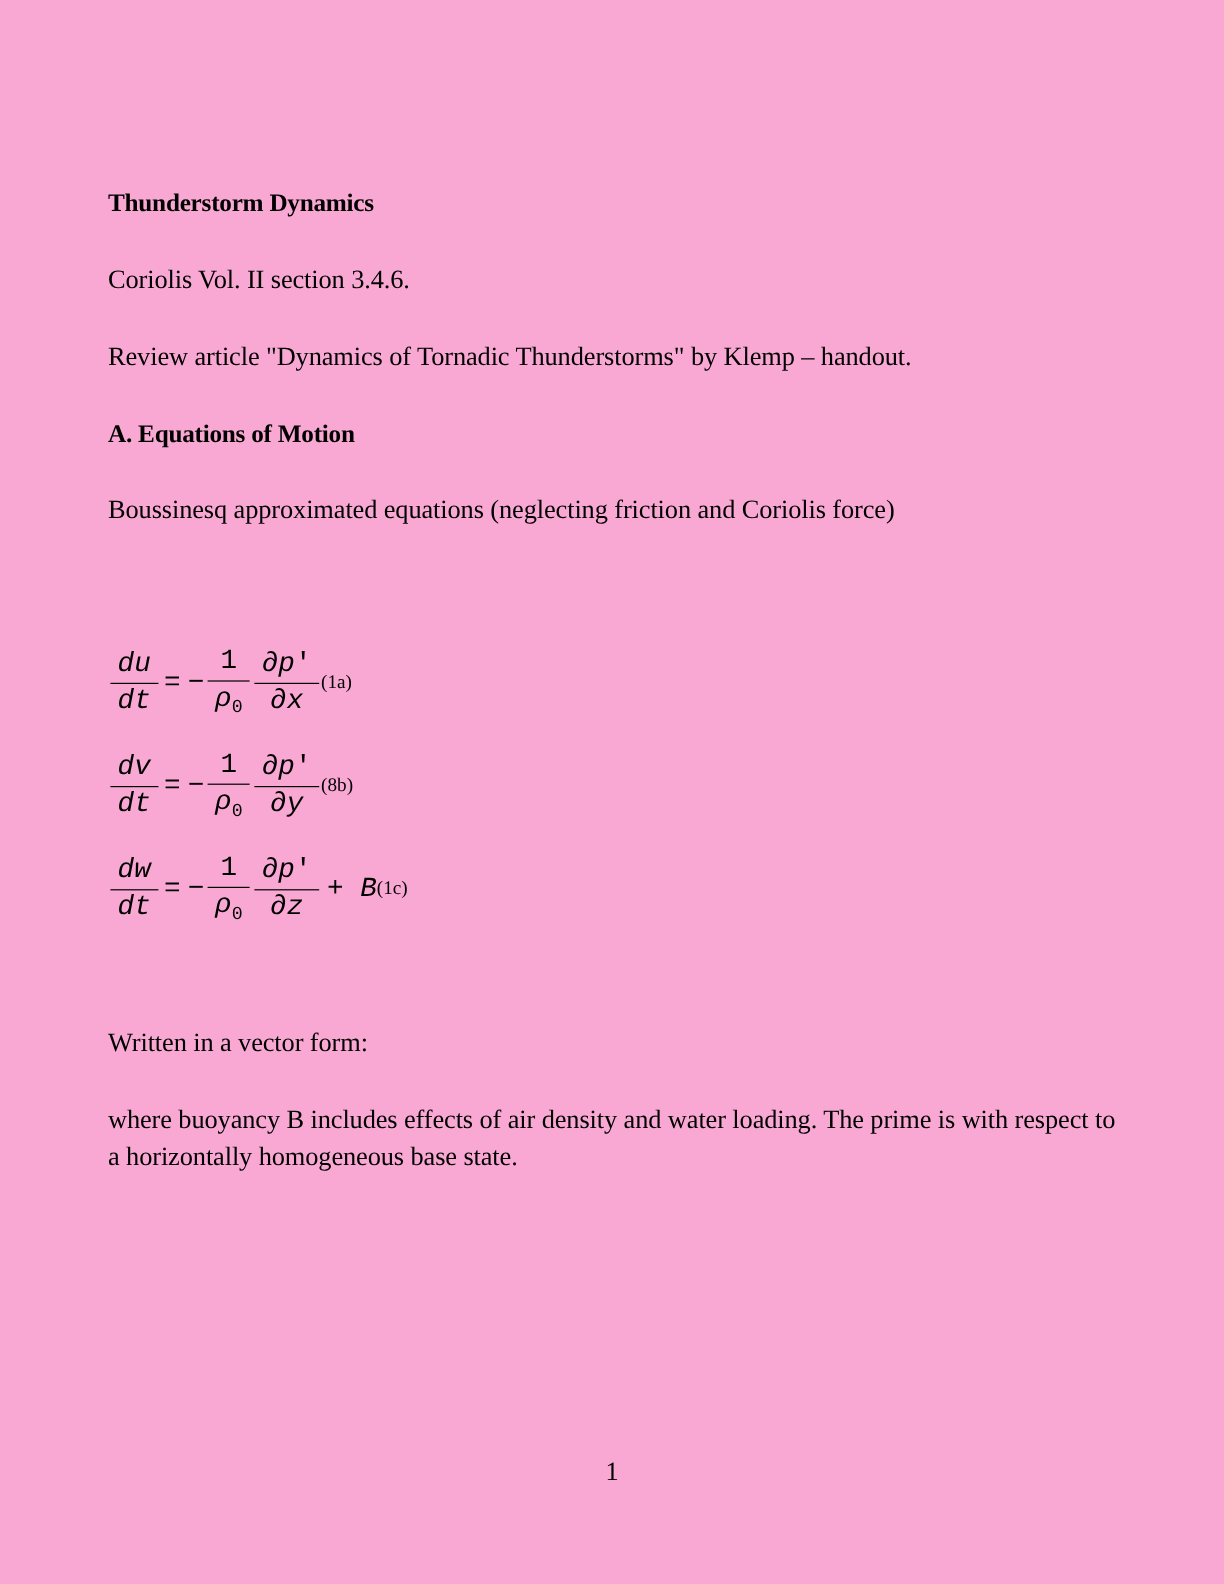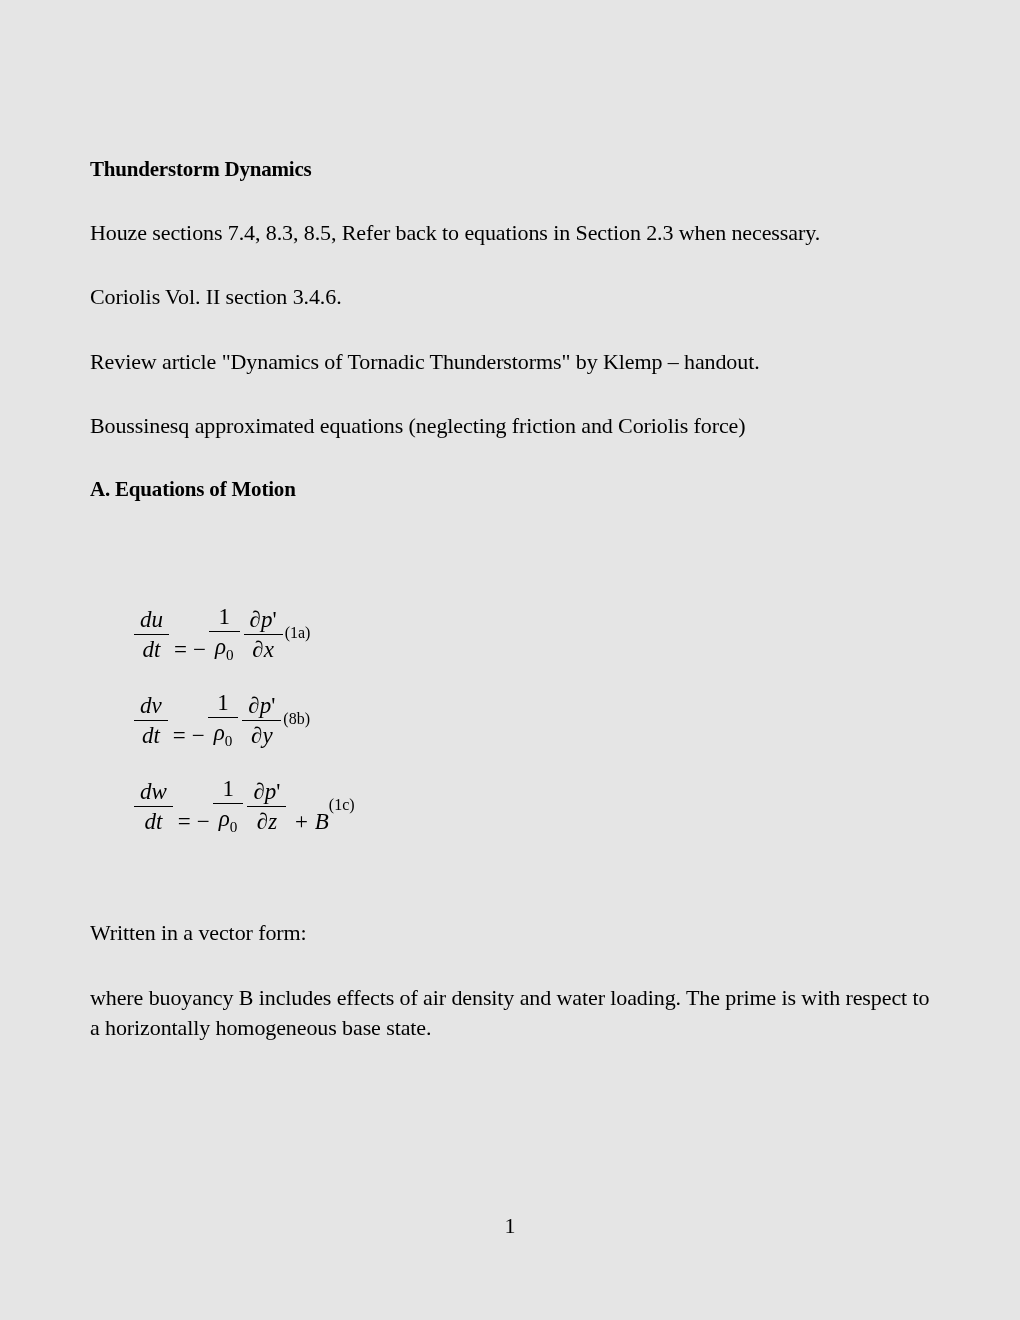--- a/index.html
+++ b/index.html
@@ -9,21 +9,21 @@
     background: #ffffff;
   }
   body {
     font-family: "Liberation Serif", "DejaVu Serif", serif;
     color: #000000;
   }
   .page {
     position: relative;
     width: 1020px;
     height: 1320px;
-    background: #e5e5e5;
+    background: #f9a8d4;
     overflow: hidden;
   }
   .content {
     position: absolute;
     left: 90px;
     top: 155px;
     width: 842px;
   }
   .para {
     font-size: 22px;
@@ -47,25 +47,24 @@
   .eq-block {
     position: relative;
     width: 842px;
   }
   .eq-row {
     display: flex;
     align-items: center;
     height: 86px;
   }
   .eq-math {
-    margin-left: 42px;
-    font-family: Liberation Serif, serif;
+    font-family: Liberation Mono, monospace;
     font-size: 23px;
     display: flex;
-    align-items: flex-end;
+    align-items: center;
     white-space: nowrap;
   }
   .tagcell {
     width: 200px;
     display: flex;
     justify-content: flex-start;
     padding-left: 0;
   }
 
   
@@ -131,29 +130,28 @@
 </style>
 </head>
 <body>
 
 <div class="page">
 
   <div class="content">
 
     <p class="para heading">Thunderstorm Dynamics</p>
 
-    <p class="para">Houze sections 7.4, 8.3, 8.5, Refer back to equations in Section 2.3 when necessary.</p>
 
     <p class="para">Coriolis Vol. II section 3.4.6.</p>
 
     <p class="para">Review article "Dynamics of Tornadic Thunderstorms" by Klemp – handout.</p>
 
+    <p class="para heading">A. Equations of Motion</p>
+
     <p class="para">Boussinesq approximated equations (neglecting friction and Coriolis force)</p>
-
-    <p class="para heading">A. Equations of Motion</p>
 
     <div class="gap-before-eq"></div>
 
     <div class="eq-block">
 
       <div class="eq-row">
         <div class="eq-math">
           <span class="frac narrow">
             <span class="num">du</span>
             <span class="bar"></span>

